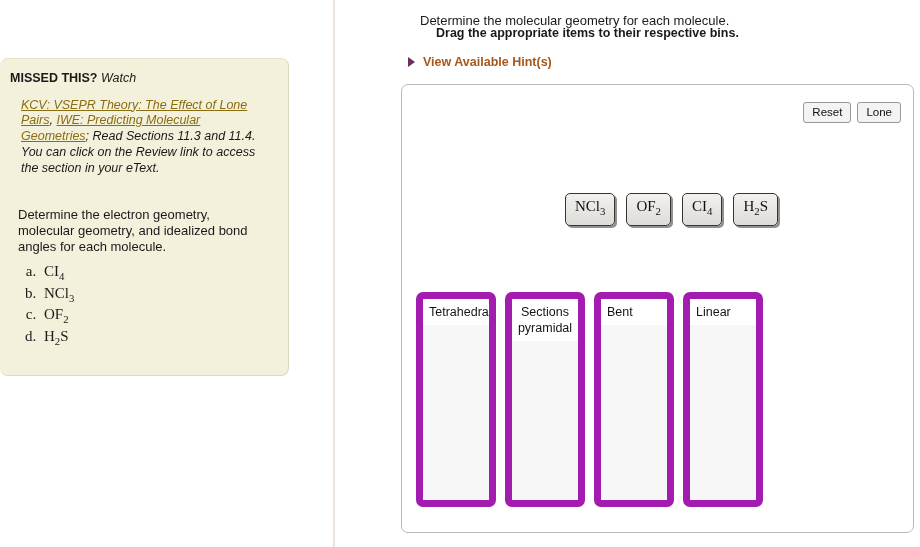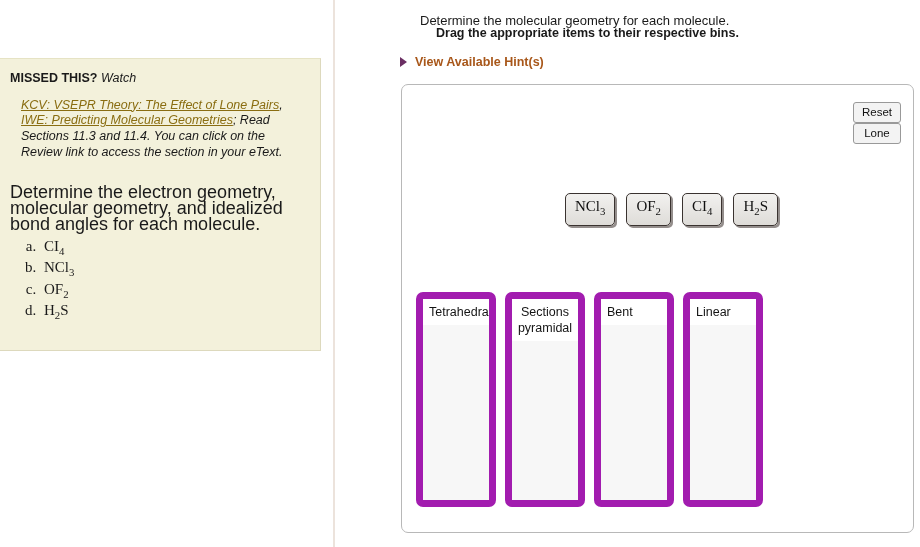--- a/index.html
+++ b/index.html
@@ -21,27 +21,28 @@
     position: absolute;
     left: 0; top: 0;
     width: 333px;
     height: 547px;
     background: #ffffff;
   }
   #missed-this-panel {
     position: absolute;
     left: 0;
     top: 58px;
-    width: 321px;
+    width: 289px;
     box-sizing: border-box;
     background: #f3f1db;
     border-top: 1px solid #e6e3c4;
     border-right: 1px solid #ddd9bd;
     border-bottom: 1px solid #ddd9bd;
     padding: 12px 14px 14px 10px;
+    border-radius: 8px;
   }
   .missed-head {
     font-size: 12.5px;
     line-height: 15.5px;
     margin: 0 0 1px 0;
   }
   .missed-head b {
     font-weight: bold;
     font-style: normal;
   }
@@ -53,24 +54,24 @@
     margin: 11px;
   }
   .ref-link {
     color: #8a6d11;
     text-decoration: underline;
     font-style: italic;
     cursor: pointer;
   }
   .para-gap { height: 12px; }
   .plain-para {
-    font-size: 18px;
+    font-size: 13px;
     line-height: 16px;
     font-style: normal;
-    margin: 0;
+    margin: 8px;
   }
   ol.molecule-list {
     margin: 6px 0 0 0;
     padding: 0 0 0 30px;
     list-style-type: lower-alpha;
     font-family: "Liberation Serif", serif;
     font-size: 15px;
     line-height: 16.5px;
   }
   ol.molecule-list li {
@@ -107,21 +108,21 @@
   #drag-instruction {
     position: absolute;
     left: 4px; top: 25px;
     font-size: 12.5px;
     font-weight: bold;
     line-height: 17px;
     padding-left: 36px;
   }
   #hint-toggle {
     position: absolute;
-    left: 4px; top: 55px;
+    left: 12px; top: 55px;
     display: flex;
     align-items: center;
     cursor: pointer;
   }
   #hint-triangle {
     width: 0; height: 0;
     border-left: 7px solid #6b2f63;
     border-top: 5px solid transparent;
     border-bottom: 5px solid transparent;
     margin-right: 8px;
@@ -142,21 +143,21 @@
     box-sizing: border-box;
     border: 1px solid #b8b8b8;
     border-radius: 7px;
     background: #ffffff;
   }
   #toolbar {
     position: absolute;
     right: 12px;
     top: 17px;
     display: flex;
-    flex-direction: column;
+    gap: 6px;
   }
   .tool-btn {
     font-family: "Liberation Sans", sans-serif;
     font-size: 11.5px;
     color: #111;
     background: #f3f3f3;
     border: 1px solid #999;
     border-radius: 3px;
     padding: 2px 8px 3px 8px;
     cursor: pointer;

